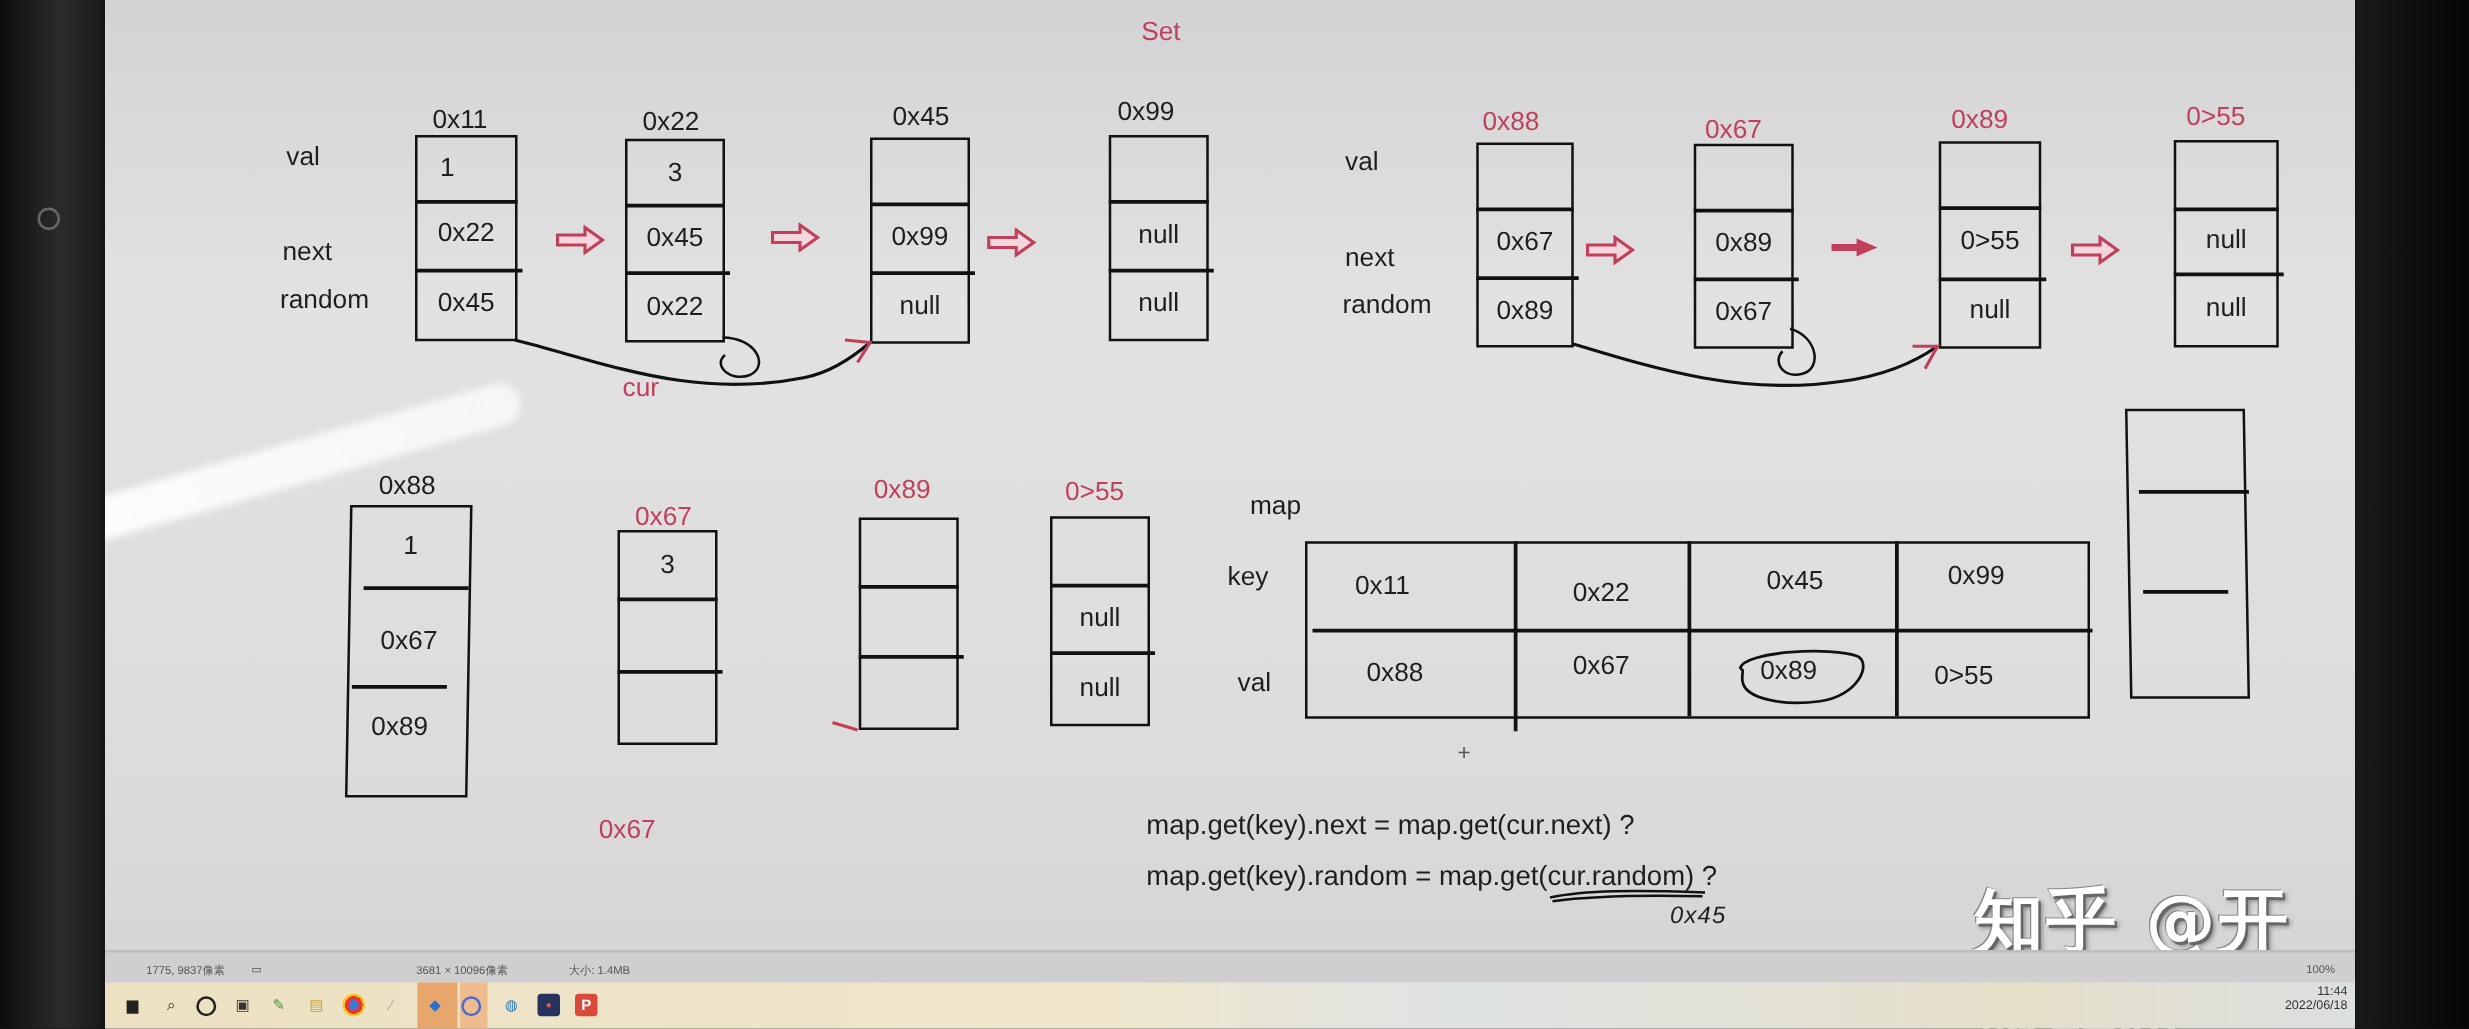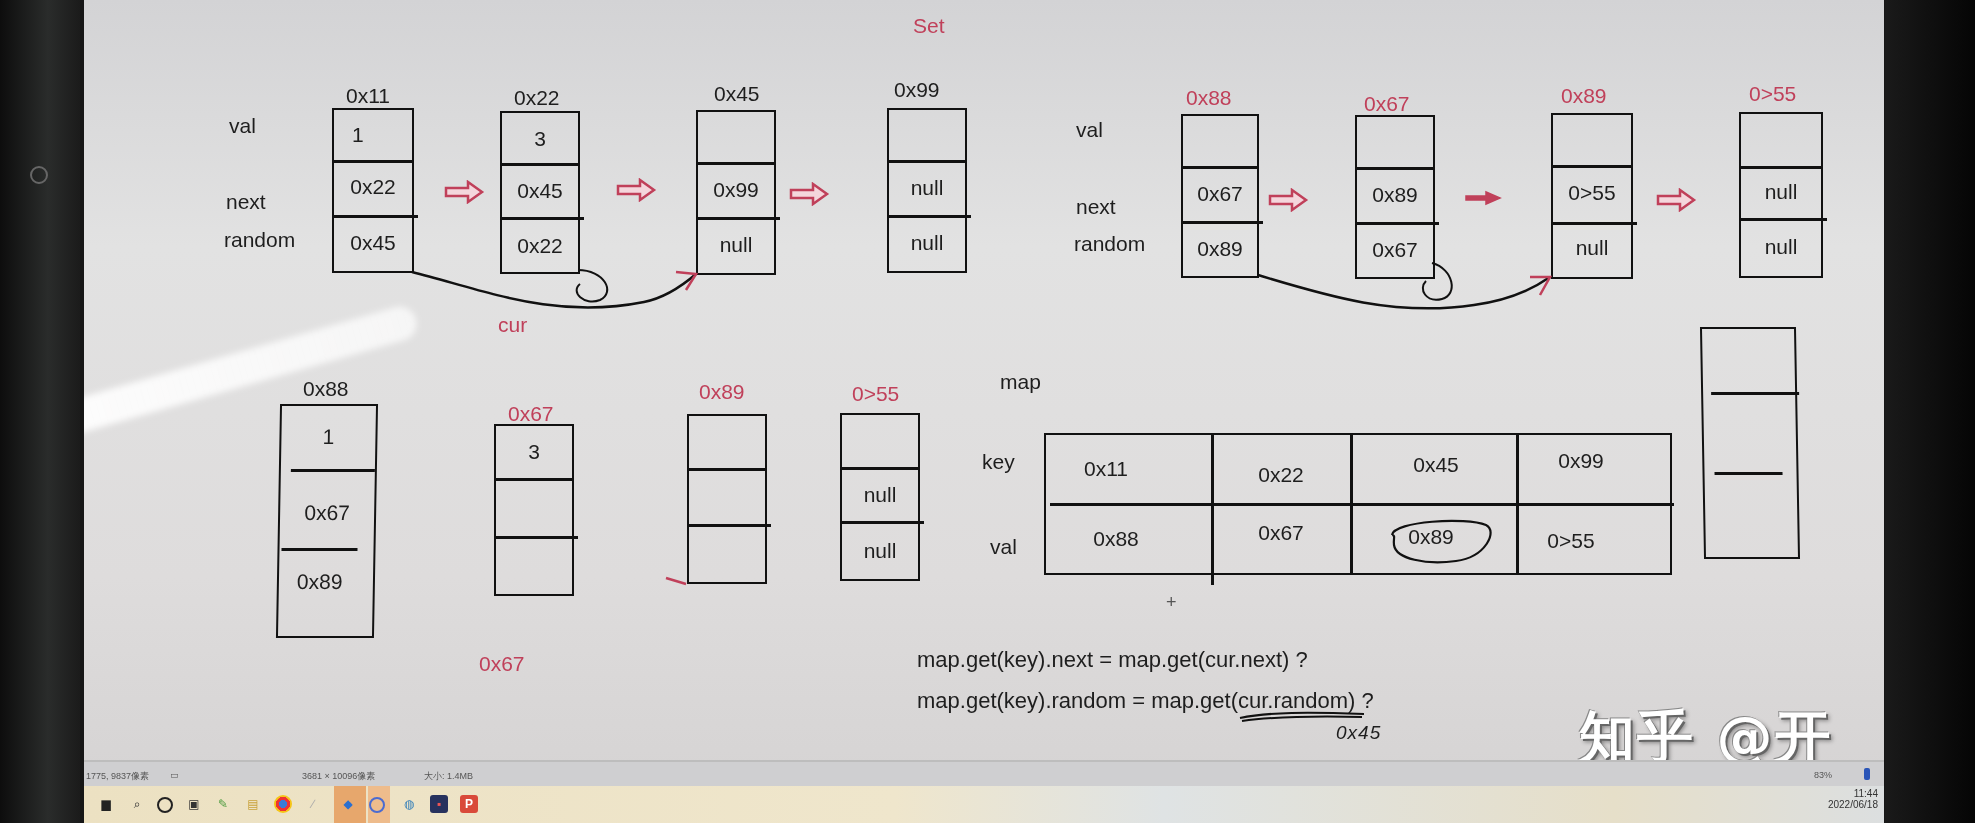--- a/index.html
+++ b/index.html
@@ -33,21 +33,21 @@
   .divider { position: absolute; height: 2.5px; background: #111; }
 
   .arrow { position: absolute; }
 
   .map-table { position: absolute; border: 2.5px solid #111; box-sizing: border-box; }
   .map-cell { position: absolute; display: flex; align-items: center; justify-content: center;
     font-size: 21px; color: #1e1e1e; }
 
   .status-bar { position: absolute; left: 0; top: 760px; width: 1800px; height: 26px;
     background: #cfcfd1; border-top: 2px solid #bdbdbd; font-size: 9px; color: #555; }
-  .status-bar span { position: absolute; top: 8px; }
+  .status-bar span { position: absolute; top: 8px; margin-left: 31px; }
   .taskbar { position: absolute; left: 0; top: 786px; width: 1800px; height: 37px;
     background: linear-gradient(90deg, #ece1c2 0%, #efe6cc 45%, #dfe3e4 60%, #e6dfc9 85%, #dcdfe0 100%); }
   .tb-icon { position: absolute; top: 9px; width: 18px; height: 18px; border-radius: 3px;
     display: flex; align-items: center; justify-content: center; font-size: 12px; color: #333; }
   .tb-active { position: absolute; top: 0; height: 37px; background: #e7a76c; }
   .watermark { position: absolute; left: 1495px; top: 700px; font-size: 56px; color: #fff;
     font-family: "DejaVu Sans", sans-serif; font-weight: bold; letter-spacing: 2px;
     text-shadow: 2px 2px 0 #666, -1px -1px 0 #888, 3px 3px 4px rgba(0,0,0,0.4); }
 </style>
 </head>
@@ -111,21 +111,21 @@
   </svg>
   <svg class="arrow" style="left:705px; top:182px;" width="42" height="24">
     <path d="M2 8 H24 V2 L38 12 L24 22 V16 H2 Z" fill="#f4d6dc" stroke="#c0405a" stroke-width="2.5"></path>
   </svg>
 
   <svg class="arrow" style="left:320px; top:250px;" width="310" height="70">
     <path d="M8 22 C 80 40, 150 70, 240 52 C 260 48, 278 36, 292 24" fill="none" stroke="#111" stroke-width="2.5"></path>
     <path d="M272 22 L292 24 L282 40" fill="none" stroke="#c0405a" stroke-width="2.5"></path>
     <path d="M174 20 C 200 20, 212 42, 196 50 C 180 56, 166 42, 176 34" fill="none" stroke="#111" stroke-width="2"></path>
   </svg>
-  <div class="t red" style="left:414px; top:313px;">cur</div>
+  <div class="t red" style="left:414px; top:299px;">cur</div>
 
   <div class="t" style="left:992px; top:118px;">val</div>
   <div class="t" style="left:992px; top:195px;">next</div>
   <div class="t" style="left:990px; top:232px;">random</div>
 
   <div class="t red" style="left:1102px; top:86px;">0x88</div>
   <div class="node" style="left:1097px; top:114px; width:78px; height:164px;">
     <div class="cell" style="top:0; height:50px;"></div>
     <div class="divider" style="left:-2px; right:-2px; top:50px;"></div>
     <div class="cell red" style="top:52px; height:52px;">0x67</div>
@@ -210,21 +210,21 @@
   <div class="node" style="left:756px; top:413px; width:80px; height:168px;">
     <div class="cell" style="top:0; height:52px;"></div>
     <div class="divider" style="left:-2px; right:-2px; top:52px;"></div>
     <div class="cell" style="top:54px; height:52px;">null</div>
     <div class="divider" style="left:-2px; right:-6px; top:106px;"></div>
     <div class="cell" style="top:108px; height:56px;">null</div>
   </div>
 
   <div class="t red" style="left:395px; top:652px;">0x67</div>
 
-  <div class="t" style="left:916px; top:370px;">map</div>
+  <div class="t" style="left:916px; top:393px;">map</div>
   <div class="t" style="left:898px; top:450px;">key</div>
   <div class="t" style="left:906px; top:535px;">val</div>
 
   <div class="map-table" style="left:960px; top:433px; width:628px; height:142px;">
 
     <div style="position:absolute; left:165px; top:-2px; width:2.5px; height:152px; background:#111;"></div>
     <div style="position:absolute; left:304px; top:-2px; width:2.5px; height:140px; background:#111;"></div>
     <div style="position:absolute; left:470px; top:-2px; width:2.5px; height:140px; background:#111;"></div>
 
     <div style="position:absolute; left:4px; right:-4px; top:68px; height:2.5px; background:#111;"></div>
@@ -258,21 +258,21 @@
   </div>
   <div class="t" style="left:1252px; top:722px; font-size:19px; font-style:italic; letter-spacing:1px;">0x45</div>
 
   <div class="watermark">知乎 @开源解析</div>
 
   <div class="status-bar">
     <span style="left:2px;">1775, 9837像素</span>
     <span style="left:86px;">▭</span>
     <span style="left:218px;">3681 × 10096像素</span>
     <span style="left:340px;">大小: 1.4MB</span>
-    <span style="left:1730px;">83%</span>
+    <span style="left:1730px;">100%</span>
     <span style="left:1780px; width:6px; height:12px; top:6px; background:#2a55b8; border-radius:2px;"></span>
   </div>
 
   <div class="taskbar">
     <div class="tb-active" style="left:250px; width:32px;"></div>
     <div class="tb-active" style="left:284px; width:22px; background:#eebc8c;"></div>
     <div class="tb-icon" style="left:13px; color:#222;">▆</div>
     <div class="tb-icon" style="left:44px;">⌕</div>
     <div class="tb-icon" style="left:73px; border:2px solid #222; border-radius:50%; width:12px; height:12px; top:11px;"></div>
     <div class="tb-icon" style="left:101px;">▣</div>

